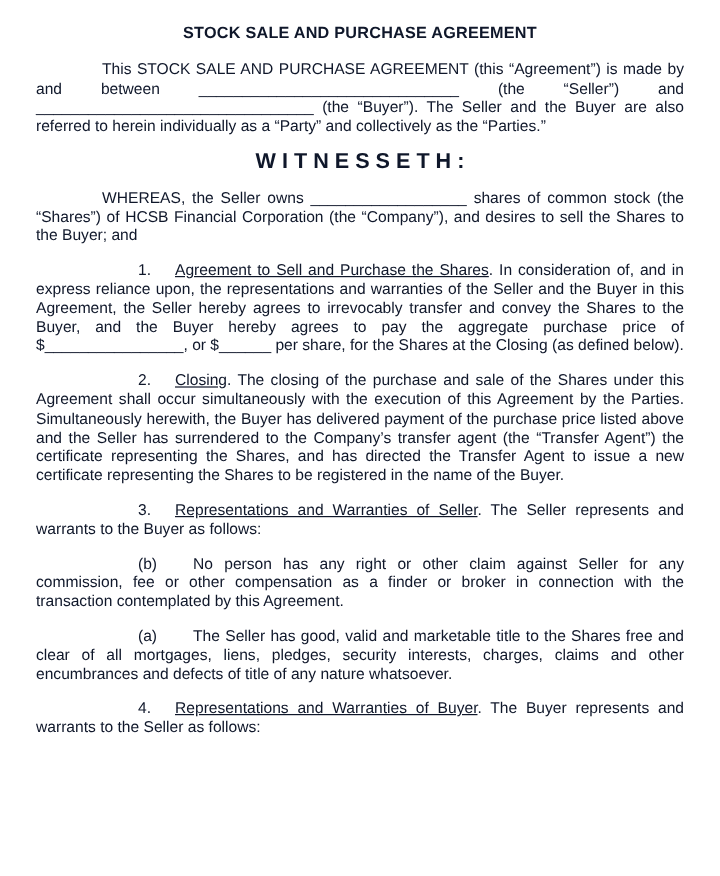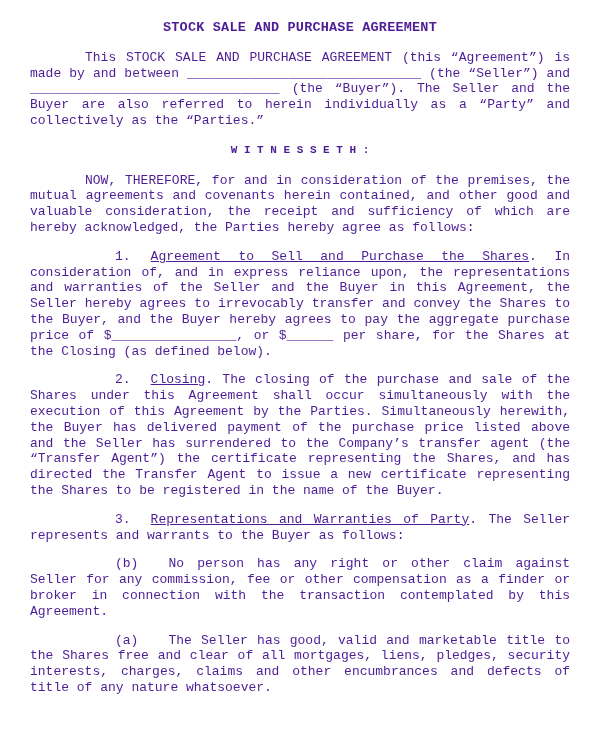--- a/index.html
+++ b/index.html
@@ -6,36 +6,36 @@
     margin: 0;
     padding: 0;
     background: #ffffff;
   }
   .page {
     width: 600px;
     min-height: 730px;
     box-sizing: border-box;
     padding: 20px 30px 24px 30px;
     background: #ffffff;
-    color: #4c1d95;
-    font-family: Liberation Mono, monospace;
+    color: #0f172a;
+    font-family: Liberation Sans, sans-serif;
     font-size: 13px;
     line-height: 15.8px;
   }
   .title {
     margin: 0 0 14px 0;
     text-align: center;
     font-size: 13.5px;
     font-weight: bold;
     letter-spacing: 0.2px;
   }
   .center-head {
     margin: 14px 0 14px 0;
     text-align: center;
-    font-size: 11px;
+    font-size: 18px;
     font-weight: bold;
   }
   p.para {
     margin: 0 0 13px 0;
     text-align: justify;
     word-break: break-word;
   }
   p.para:last-child { margin-bottom: 0; }
   .ind-sm { text-indent: 55px; }
   .ind-lg { text-indent: 85px; }
@@ -47,28 +47,29 @@
 <body>
 
 <div class="page">
 
   <h1 class="title">STOCK SALE AND PURCHASE AGREEMENT</h1>
 
   <p class="para ind-sm">This STOCK SALE AND PURCHASE AGREEMENT (this “Agreement”) is made by and between ______________________________ (the “Seller”) and ________________________________ (the “Buyer”).  The Seller and the Buyer are also referred to herein individually as a “Party” and collectively as the “Parties.”</p>
 
   <div class="center-head">W I T N E S S E T H :</div>
 
+  <p class="para ind-sm">WHEREAS, the Seller owns __________________ shares of common stock (the “Shares”) of HCSB Financial Corporation (the “Company”), and desires to sell the Shares to the Buyer; and</p>
 
 
-  <p class="para ind-sm">NOW, THEREFORE, for and in consideration of the premises, the mutual agreements and covenants herein contained, and other good and valuable consideration, the receipt and sufficiency of which are hereby acknowledged, the Parties hereby agree as follows:</p>
 
   <p class="para ind-lg"><span>1.</span><span class="tab1"></span><span class="u">Agreement to Sell and Purchase the Shares</span><span>.  In consideration of, and in express reliance upon, the representations and warranties of the Seller and the Buyer in this Agreement, the Seller hereby agrees to irrevocably transfer and convey the Shares to the Buyer, and the Buyer hereby agrees to pay the aggregate purchase price of $________________, or $______ per share, for the Shares at the Closing (as defined below).</span></p>
 
   <p class="para ind-lg"><span>2.</span><span class="tab1"></span><span class="u">Closing</span><span>.  The closing of the purchase and sale of the Shares under this Agreement shall occur simultaneously with the execution of this Agreement by the Parties. Simultaneously herewith, the Buyer has delivered payment of the purchase price listed above and the Seller has surrendered to the Company’s transfer agent (the “Transfer Agent”) the certificate representing the Shares, and has directed the Transfer Agent to issue a new certificate representing the Shares to be registered in the name of the Buyer.</span></p>
 
-  <p class="para ind-lg"><span>3.</span><span class="tab1"></span><span class="u">Representations and Warranties of Party</span><span>.  The Seller represents and warrants to the Buyer as follows:</span></p>
+  <p class="para ind-lg"><span>3.</span><span class="tab1"></span><span class="u">Representations and Warranties of Seller</span><span>.  The Seller represents and warrants to the Buyer as follows:</span></p>
 
   <p class="para ind-lg"><span>(b)</span><span class="tab2"></span><span>No person has any right or other claim against Seller for any commission, fee or other compensation as a finder or broker in connection with the transaction contemplated by this Agreement.</span></p>
 
   <p class="para ind-lg"><span>(a)</span><span class="tab2"></span><span>The Seller has good, valid and marketable title to the Shares free and clear of all mortgages, liens, pledges, security interests, charges, claims and other encumbrances and defects of title of any nature whatsoever.</span></p>
 
+  <p class="para ind-lg"><span>4.</span><span class="tab1"></span><span class="u">Representations and Warranties of Buyer</span><span>.  The Buyer represents and warrants to the Seller as follows:</span></p>
 
 </div>
 
 </body></html>

